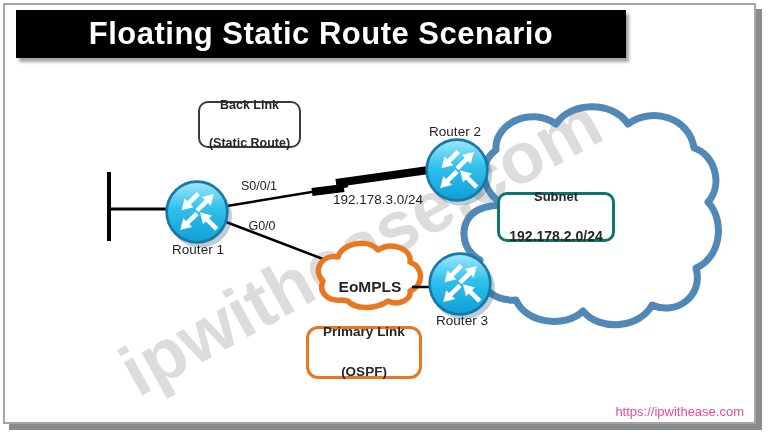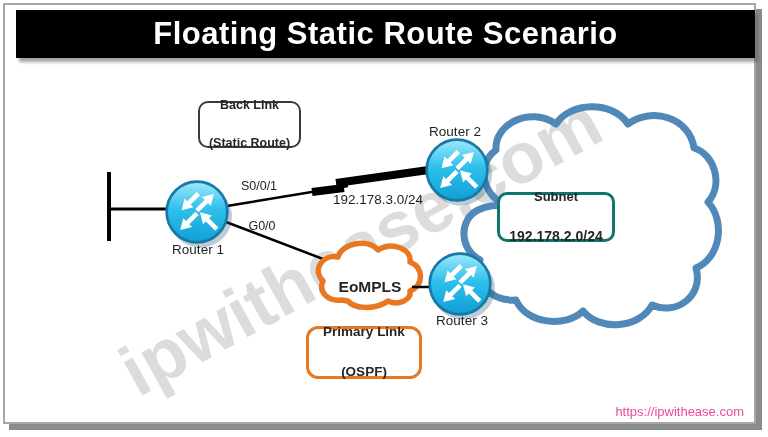--- a/index.html
+++ b/index.html
@@ -1,21 +1,21 @@
 <!DOCTYPE html>
 <html><head>
 <meta charset="utf-8">
 <style>
   html,body{margin:0;padding:0;}
   body{width:768px;height:437px;position:relative;background:#ffffff;
        font-family:"Liberation Sans", sans-serif;overflow:hidden;}
   .panel{position:absolute;left:3px;top:3px;width:749px;height:417px;
          background:#ffffff;border:2px solid #a6a6a6;
          box-shadow:6px 6px 0 #8b8b8b;}
-  .titlebar{position:absolute;left:16px;top:10px;width:739px;height:48px;
+  .titlebar{position:absolute;left:16px;top:10px;width:610px;height:48px;
             background:#000000;display:flex;align-items:center;justify-content:center;
             box-shadow:3px 4px 3px rgba(90,90,90,.55);}
   .titlebar span{color:#ffffff;font-size:31px;font-weight:bold;letter-spacing:.5px;}
   svg.diagram{position:absolute;left:0;top:0;}
   .lbl{position:absolute;font-weight:normal;color:#1f1f1f;white-space:nowrap;
        transform:translateX(-50%);text-align:center;}
   .dev-lbl{font-size:13.5px;}
   .if-lbl{font-size:12.5px;}
   .net-lbl{font-size:13.5px;}
   .box{position:absolute;background:#ffffff;display:flex;flex-direction:column;

